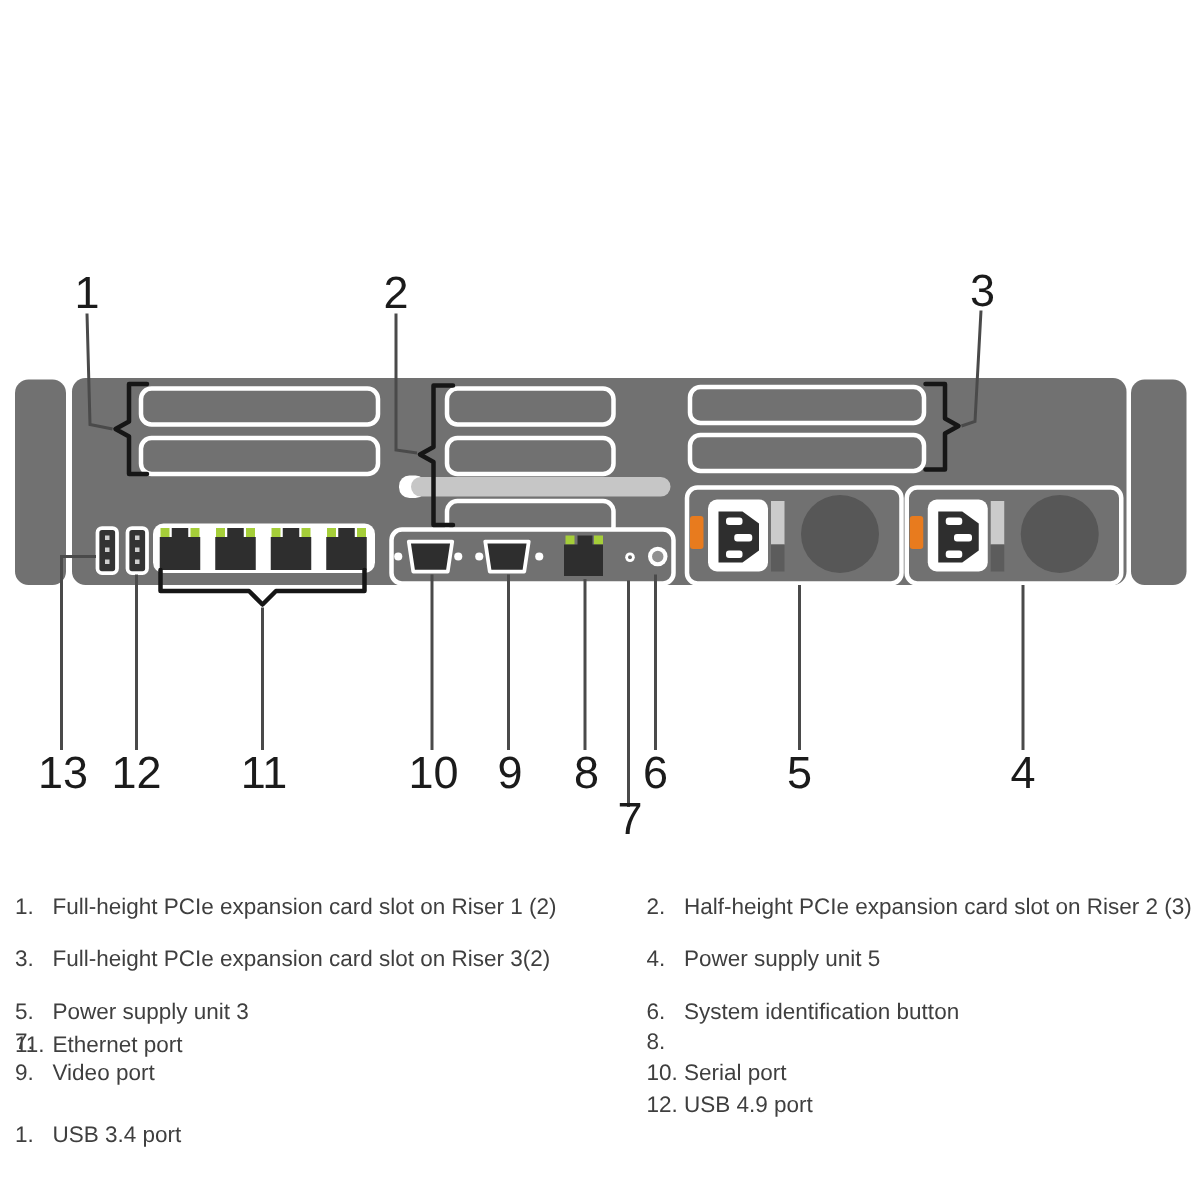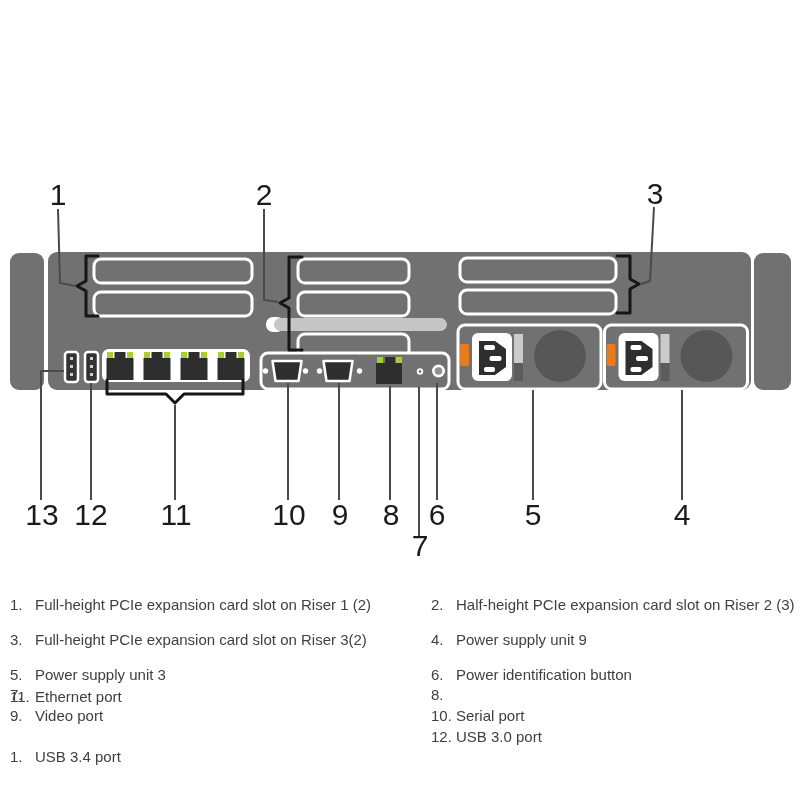--- a/index.html
+++ b/index.html
@@ -175,29 +175,29 @@
     <div class="litem" style="left:431px;top:596px">
         <span class="lnum">2.</span>
         <span class="ltext">Half-height PCIe expansion card slot on Riser 2 (3)</span>
       </div>
     <div class="litem" style="left:10px;top:631px">
         <span class="lnum">3.</span>
         <span class="ltext">Full-height PCIe expansion card slot on Riser 3(2)</span>
       </div>
     <div class="litem" style="left:431px;top:631px">
         <span class="lnum">4.</span>
-        <span class="ltext">Power supply unit 9</span>
+        <span class="ltext">Power supply unit 5</span>
       </div>
     <div class="litem" style="left:10px;top:666px">
         <span class="lnum">5.</span>
         <span class="ltext">Power supply unit 3</span>
       </div>
     <div class="litem" style="left:431px;top:666px">
         <span class="lnum">6.</span>
-        <span class="ltext">Power identification button</span>
+        <span class="ltext">System identification button</span>
       </div>
     <div class="litem" style="left:10px;top:686px">
         <span class="lnum">7.</span>
       </div>
     <div class="litem" style="left:431px;top:686px">
         <span class="lnum">8.</span>
       </div>
     <div class="litem" style="left:10px;top:707px">
         <span class="lnum">9.</span>
         <span class="ltext">Video port</span>
@@ -205,21 +205,21 @@
     <div class="litem" style="left:431px;top:707px">
         <span class="lnum">10.</span>
         <span class="ltext">Serial port</span>
       </div>
     <div class="litem" style="left:10px;top:688px">
         <span class="lnum">11.</span>
         <span class="ltext">Ethernet port</span>
       </div>
     <div class="litem" style="left:431px;top:728px">
         <span class="lnum">12.</span>
-        <span class="ltext">USB 3.0 port</span>
+        <span class="ltext">USB 4.9 port</span>
       </div>
     <div class="litem" style="left:10px;top:748px">
         <span class="lnum">1.</span>
         <span class="ltext">USB 3.4 port</span>
       </div>
   </div>
 
 </div>
 
 </body></html>

